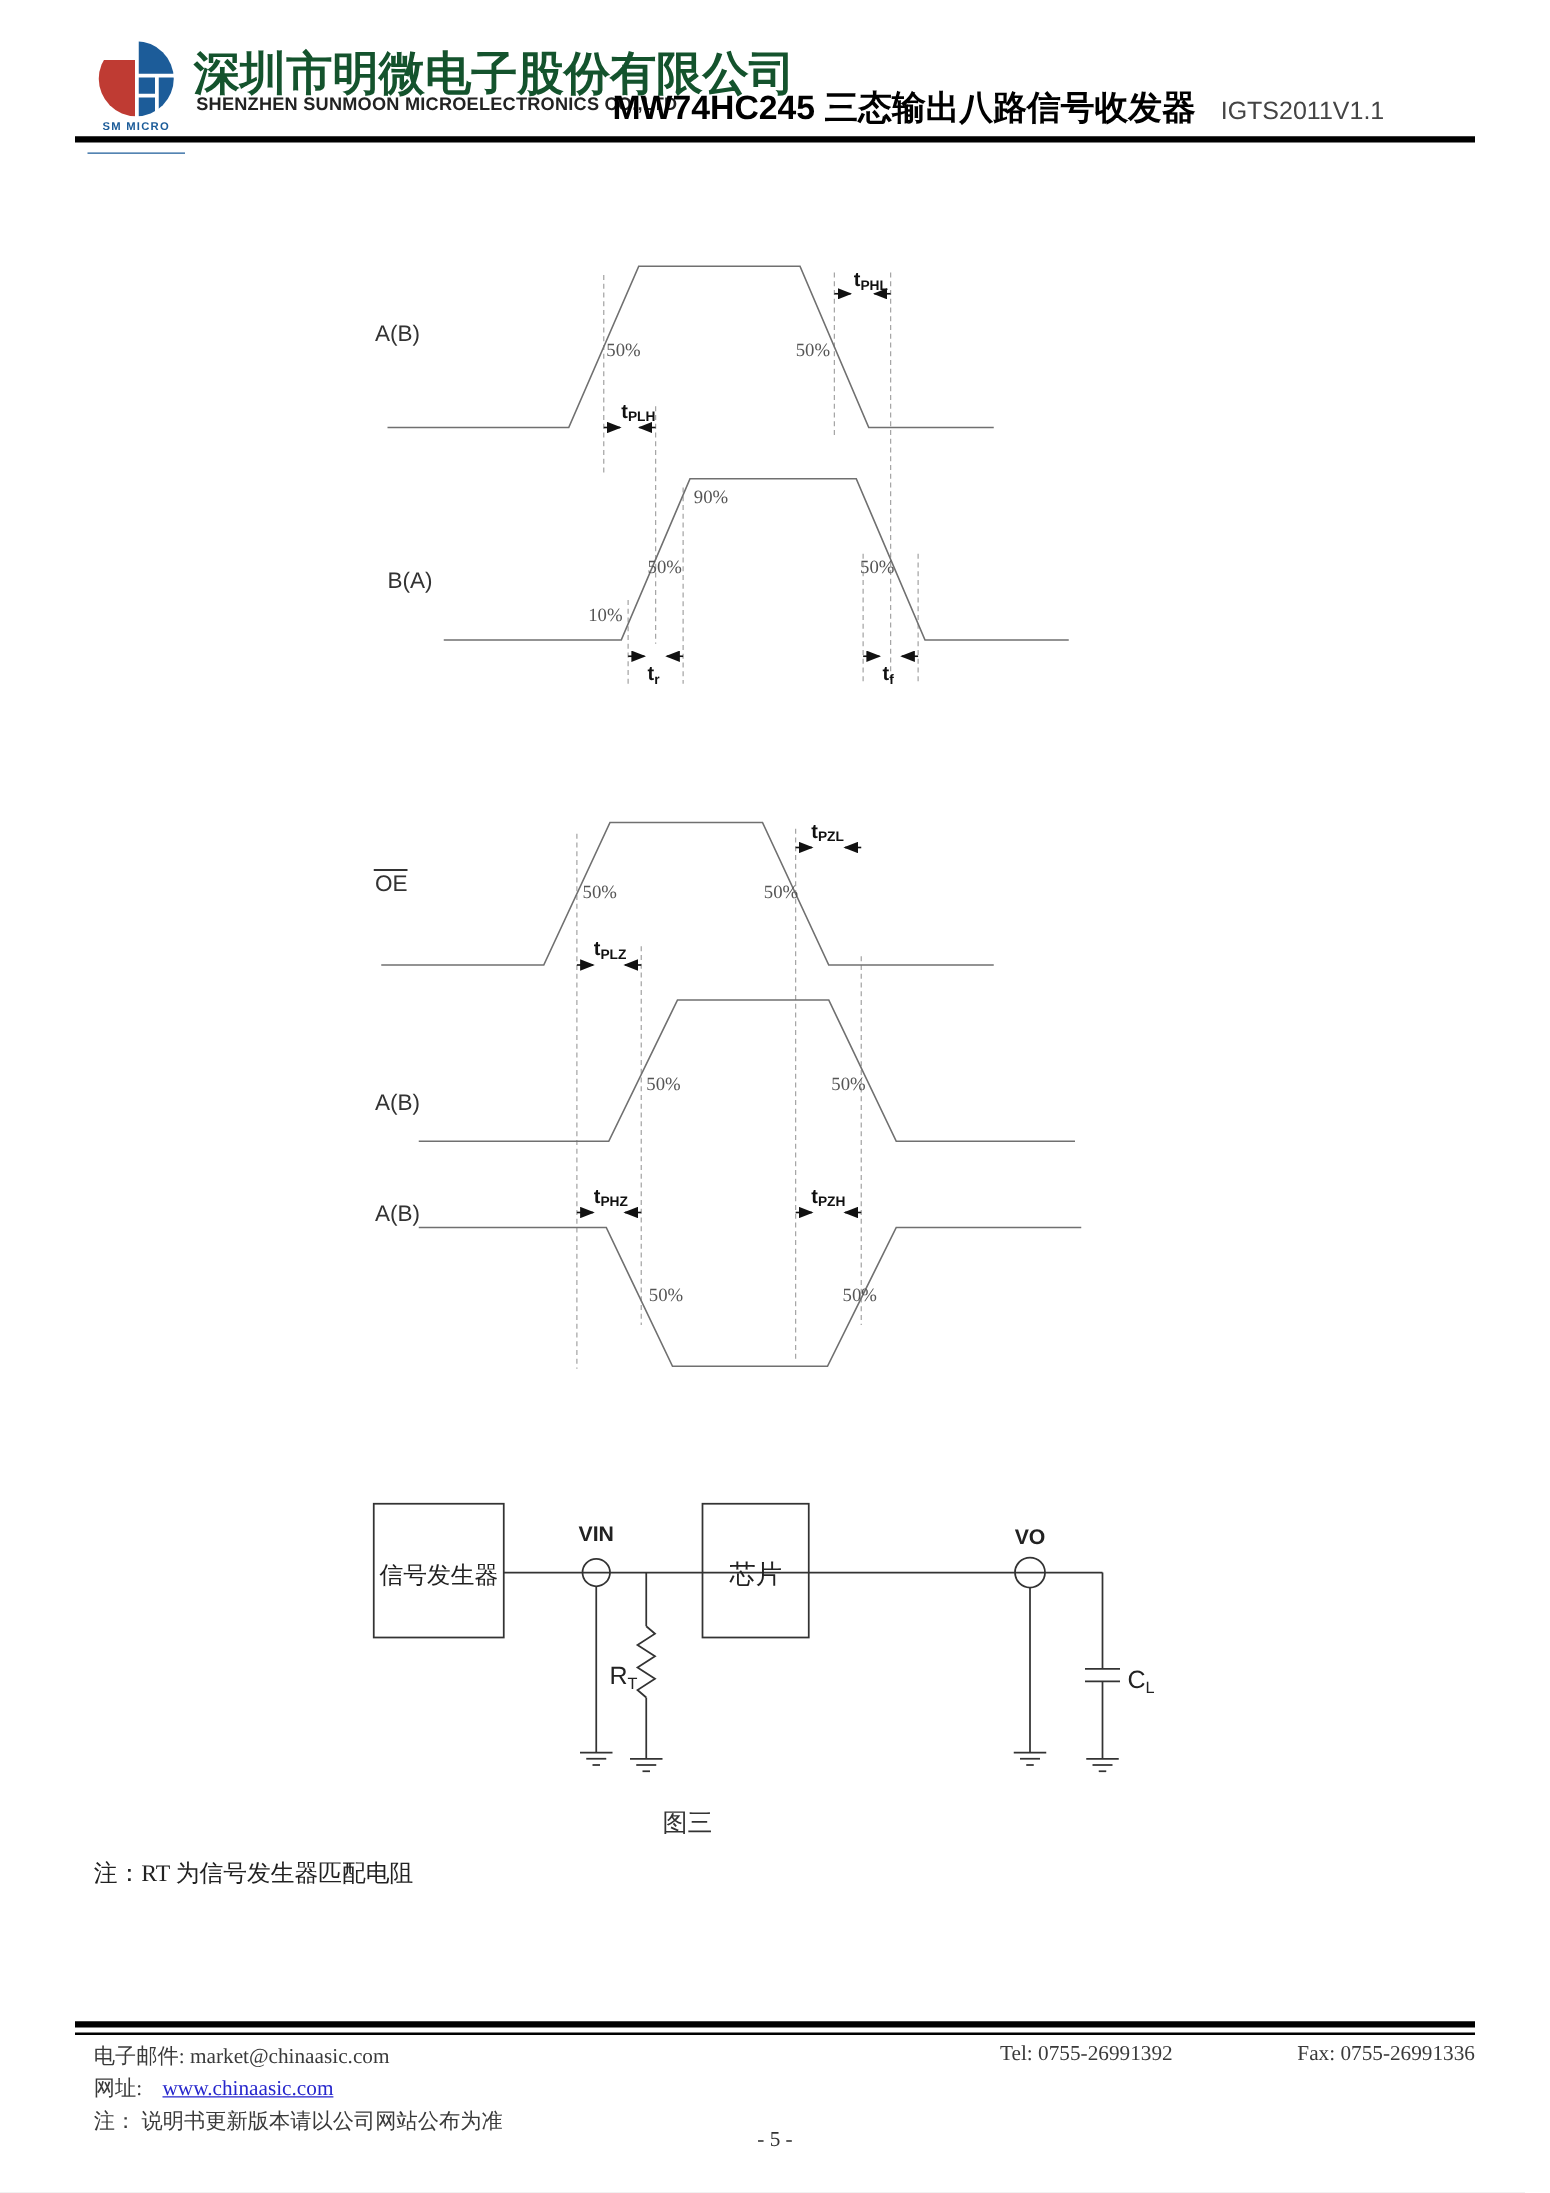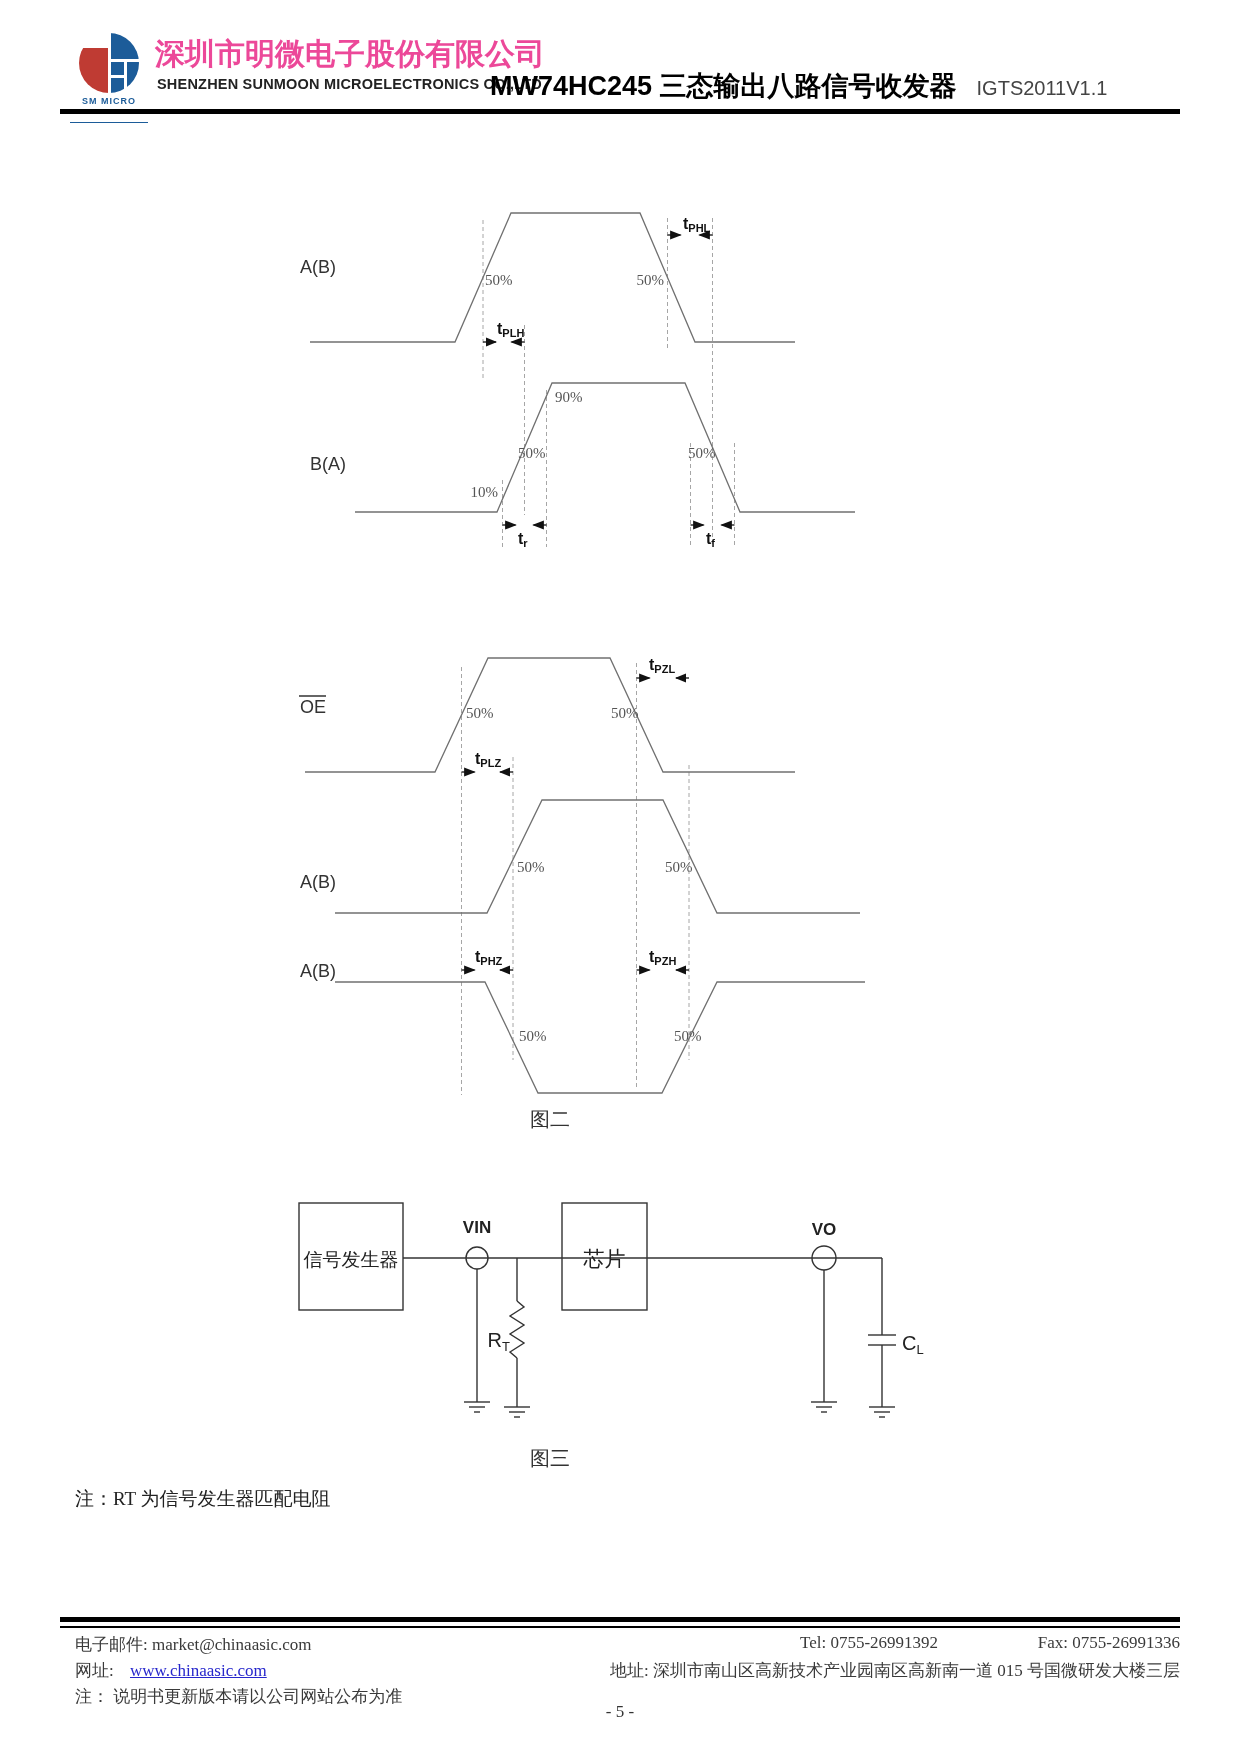--- a/index.html
+++ b/index.html
@@ -2,21 +2,21 @@
 <html><head>
 <meta charset="utf-8">
 <style>
   html,body{margin:0;padding:0;background:#e8e8e8;}
   .page{position:relative;width:1240px;height:1754px;background:#ffffff;overflow:hidden;
         font-family:"Liberation Sans",sans-serif;color:#1a1a1a;}
   .abs{position:absolute;}
   
   .logo-caption{font-size:9px;font-weight:bold;letter-spacing:1px;color:#1c5c99;
         border-bottom:1.5px solid #1c5c99;padding-bottom:16px;text-align:center;}
-  .company-cn{font-size:30px;font-weight:bold;color:#ec4899;font-family:Liberation Serif, serif;}
+  .company-cn{font-size:37px;font-weight:bold;color:#14532d;font-family:Liberation Serif, serif;}
   .company-en{font-size:14.5px;font-weight:bold;color:#222;letter-spacing:.2px;}
   .doc-title{font-size:27px;font-weight:bold;color:#000;white-space:nowrap;}
   .doc-version{font-size:20px;font-weight:normal;color:#444;margin-left:7px;}
   .rule{background:#000;}
   
   svg{position:absolute;overflow:visible;}
   .wave{fill:none;stroke:#707070;stroke-width:1.3px;}
   .cir{fill:none;stroke:#333;stroke-width:1.4px;}
   .dash line{stroke:#a6a6a6;stroke-width:1px;stroke-dasharray:4 3;}
   .arrow line{stroke:#111;stroke-width:1.3px;}
@@ -136,21 +136,20 @@
     <text class="pct" x="356" y="73">50%</text>
     <text class="pct" x="262" y="227">50%</text>
     <text class="pct" x="410" y="227">50%</text>
     <text class="pct" x="264" y="396">50%</text>
     <text class="pct" x="419" y="396">50%</text>
     <text class="tlab" x="220" y="119"><tspan>t</tspan><tspan class="tsub" dy="3">PLZ</tspan></text>
     <text class="tlab" x="394" y="25"><tspan>t</tspan><tspan class="tsub" dy="3">PZL</tspan></text>
     <text class="tlab" x="220" y="317"><tspan>t</tspan><tspan class="tsub" dy="3">PHZ</tspan></text>
     <text class="tlab" x="394" y="317"><tspan>t</tspan><tspan class="tsub" dy="3">PZH</tspan></text>
   </svg>
-  <div class="abs caption" style="left:255px;top:1106px;width:590px">图二</div>
 
   <svg style="left:270px;top:1195px" width="660" height="240">
     <g stroke="#333" stroke-width="1.4" fill="none">
       <rect x="29" y="8" width="104" height="107"></rect>
       <rect x="292" y="8" width="85" height="107"></rect>
       <line x1="133" y1="63" x2="612" y2="63"></line>
       <line x1="207" y1="74" x2="207" y2="207"></line>
       <line x1="247" y1="63" x2="247" y2="106"></line>
       <polyline points="247,106 254,112 240,121 254,130 240,139 254,148 240,157 247,163"></polyline>
       <line x1="247" y1="163" x2="247" y2="212"></line>
@@ -198,17 +197,16 @@
   <div class="abs rule" style="left:60px;top:1626px;width:1120px;height:1.5px"></div>
 
   <div class="abs ft" style="left:75px;top:1633px">电子邮件: market@chinaasic.com</div>
   <div class="abs ft" style="left:75px;top:1659px">
     <span>网址: </span><a href="#">www.chinaasic.com</a>
   </div>
   <div class="abs ft" style="left:75px;top:1685px">注： 说明书更新版本请以公司网站公布为准</div>
 
   <div class="abs ft" style="left:800px;top:1633px">Tel: 0755-26991392</div>
   <div class="abs ft" style="right:60px;top:1633px">Fax: 0755-26991336</div>
-  <div class="abs ft" style="right:60px;top:1659px">地址: 深圳市南山区高新技术产业园南区高新南一道 015 号国微研发大楼三层</div>
 
   <div class="abs pagenum" style="left:0;top:1702px;width:1240px">- 5 -</div>
 
 </div>
 
 </body></html>

